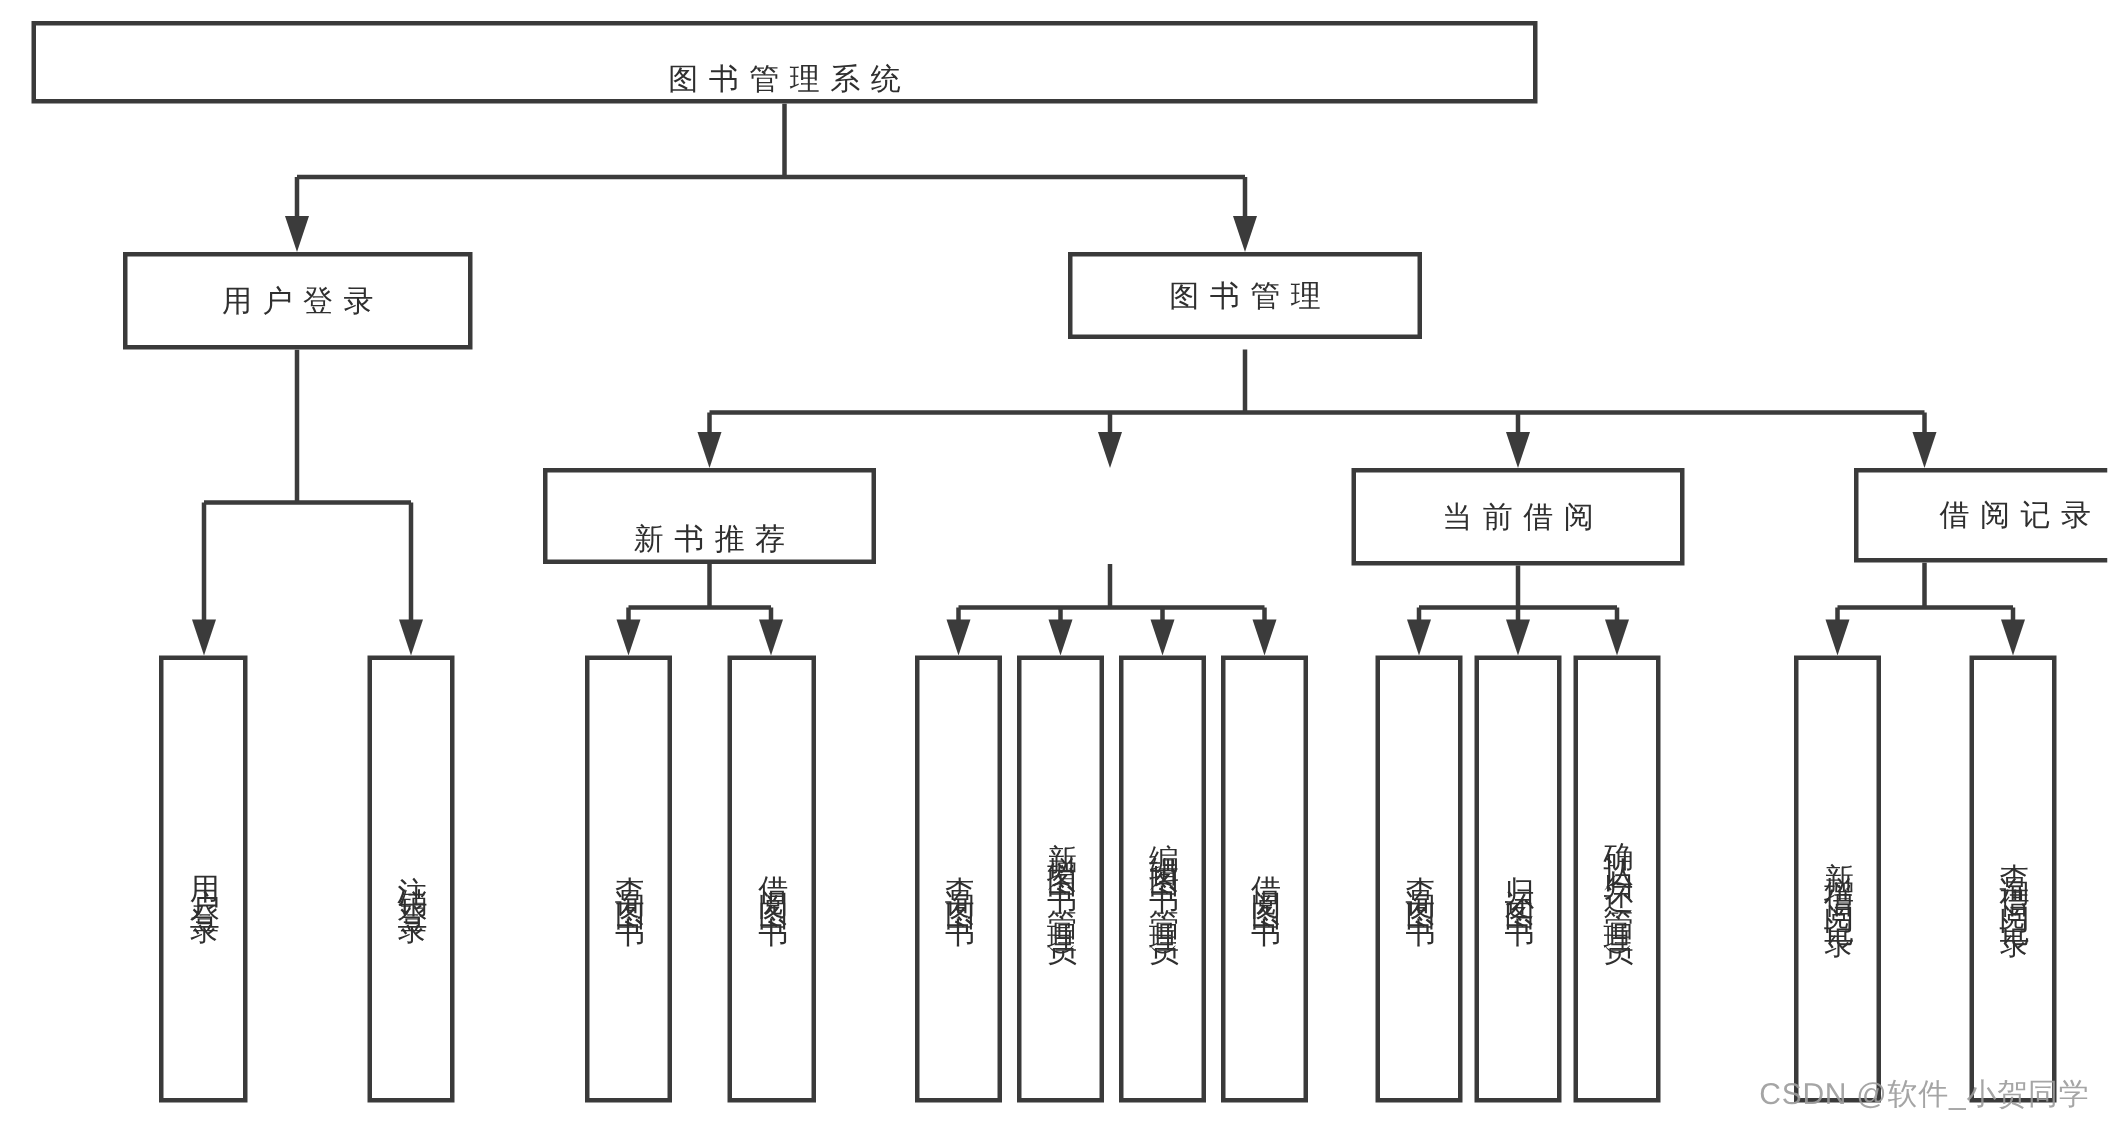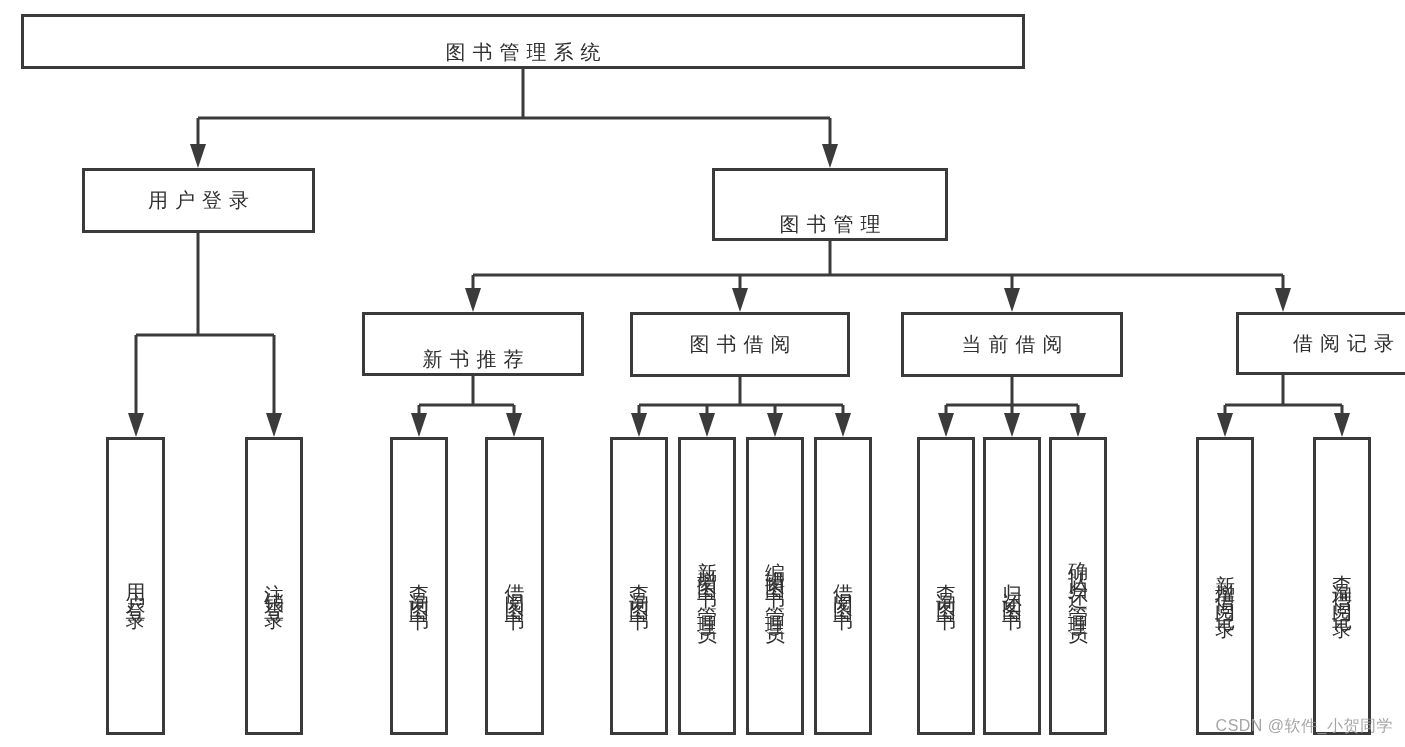--- a/index.html
+++ b/index.html
@@ -15,35 +15,35 @@
   }
   .hnode .lbl{letter-spacing:7px;margin-right:-7px;white-space:nowrap;}
   .leaf{top:437px;height:298px;}
   .leaf .lbl{
     writing-mode:vertical-rl;text-orientation:mixed;
     letter-spacing:9px;line-height:1.15;max-height:286px;
   }
   
   #n-root{left:21px;top:14px;width:1004px;height:55px;align-items:flex-end;}
   #n-user-login{left:82px;top:168px;width:233px;height:65px;}
-  #n-book-mgmt{left:712px;top:168px;width:236px;height:73px;align-items:flex-end;}
+  #n-book-mgmt{left:712px;top:168px;width:236px;height:58px;}
   #n-new-book{left:362px;top:312px;width:222px;height:64px;align-items:flex-end;}
   #n-book-borrow{left:630px;top:312px;width:220px;height:65px;}
   #n-current-borrow{left:901px;top:312px;width:222px;height:65px;}
   #n-records{left:1236px;top:312px;width:215px;height:63px;text-align:center;}
   #l-a1{left:106px;width:59px;} #l-a2{left:245px;width:58px;}
   #l-b1{left:390px;width:58px;} #l-b2{left:485px;width:59px;}
   #l-c1{left:610px;width:58px;} #l-c2{left:678px;width:58px;}
   #l-c3{left:746px;width:58px;} #l-c4{left:814px;width:58px;}
   #l-d1{left:917px;width:58px;} #l-d2{left:983px;width:58px;}
   #l-d3{left:1049px;width:58px;}
   #l-e1{left:1196px;width:58px;} #l-e2{left:1313px;width:58px;}
   .watermark{
     position:absolute;right:12px;top:716px;z-index:5;
-    font-size:16px;color:#9c9c9c;letter-spacing:0.5px;white-space:nowrap;opacity:.9;
+    font-size:20px;color:#9c9c9c;letter-spacing:0.5px;white-space:nowrap;opacity:.9;
   }
 </style>
 </head>
 <body>
 
 <div class="stage">
 
   <svg class="connectors" viewBox="0 0 1405 747" xmlns="http://www.w3.org/2000/svg">
     <g stroke="#3b3b3b" stroke-width="3" fill="none">
       <path d="M523 69 V118 M198 118 H830 M198 118 V146 M830 118 V146"></path>
@@ -83,23 +83,20 @@
 
   <div class="node hnode" id="n-user-login">
     <span class="lbl">用户登录</span>
   </div>
   <div class="node hnode" id="n-book-mgmt">
     <span class="lbl">图书管理</span>
   </div>
 
   <div class="node hnode" id="n-new-book">
     <span class="lbl">新书推荐</span>
-  </div>
-  <div class="node hnode" id="n-book-borrow">
-    <span class="lbl">图书借阅</span>
   </div>
   <div class="node hnode" id="n-current-borrow">
     <span class="lbl">当前借阅</span>
   </div>
   <div class="node hnode" id="n-records">
     <span class="lbl">借阅记录</span>
   </div>
 
   <div class="node leaf" id="l-a1">
     <span class="lbl">用户登录</span>

